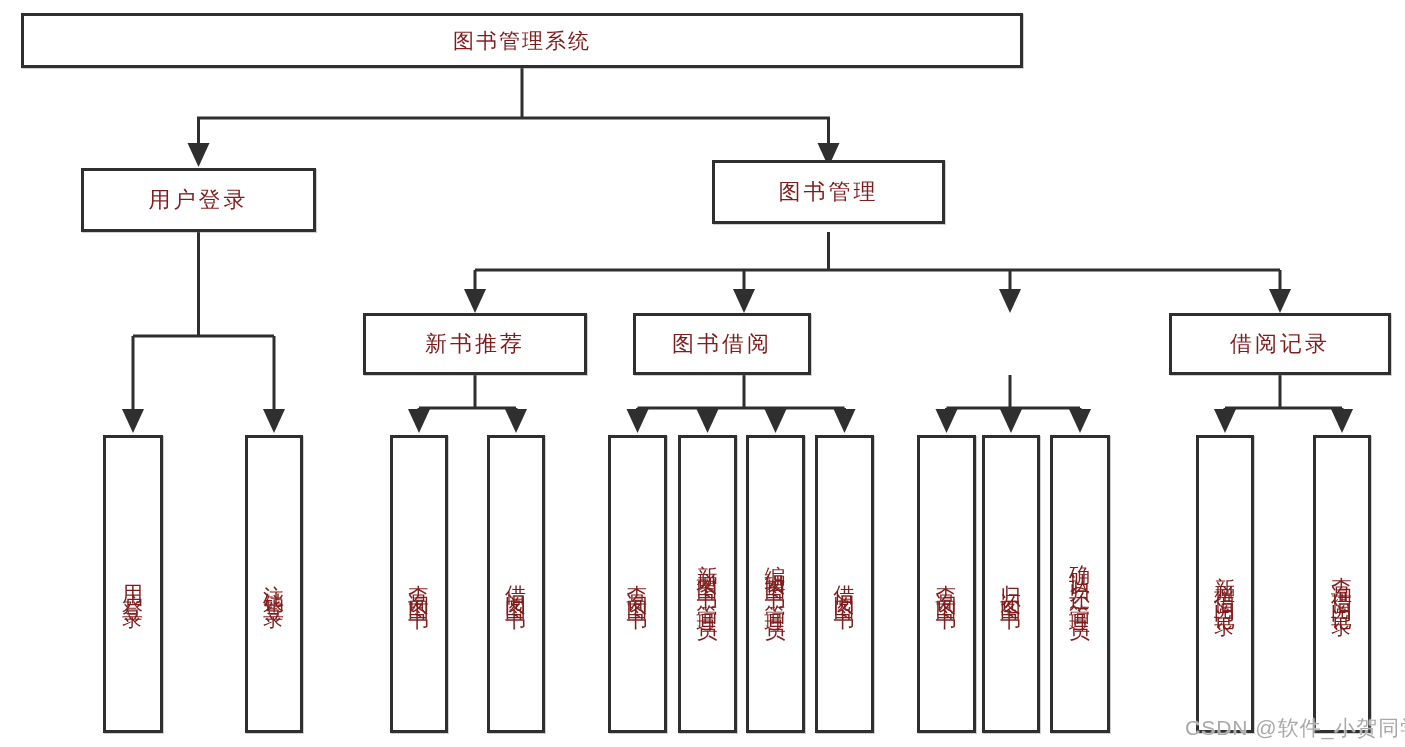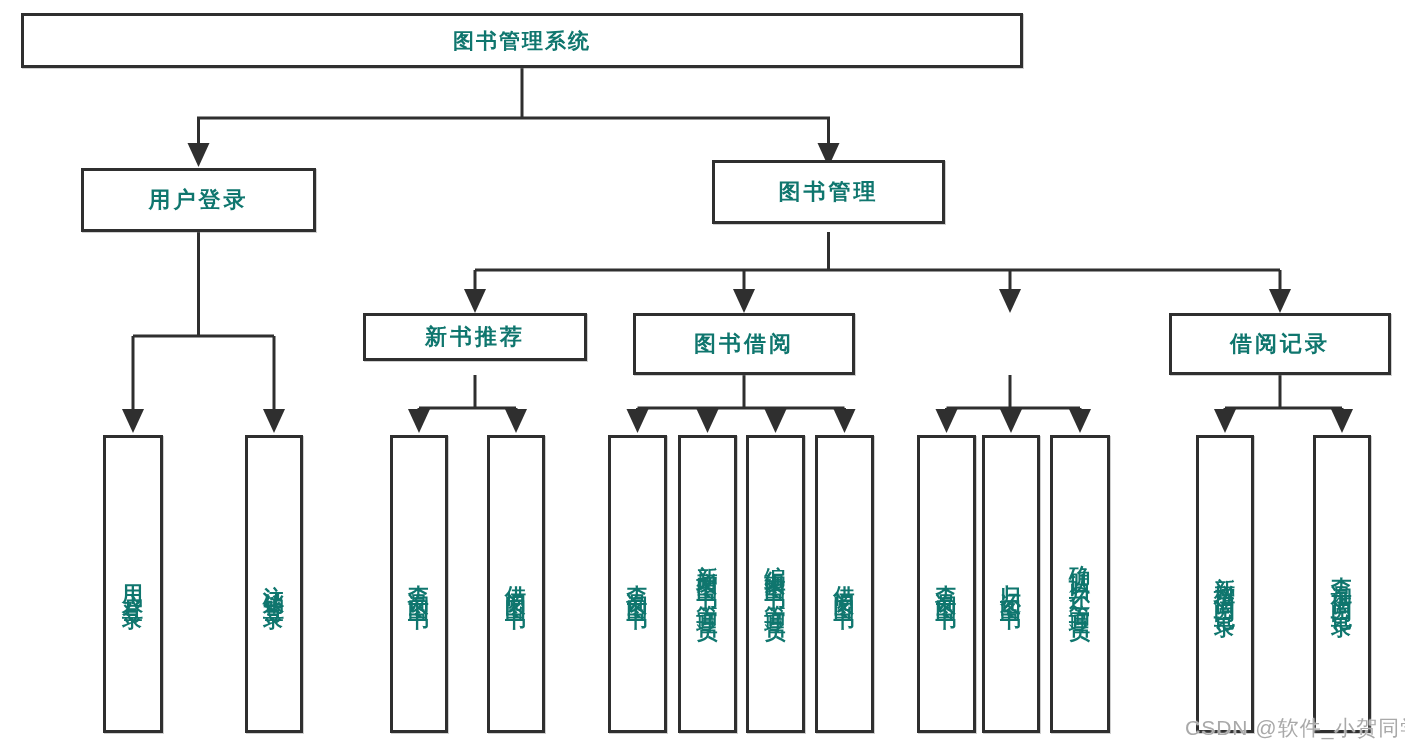--- a/index.html
+++ b/index.html
@@ -28,23 +28,22 @@
     box-sizing: border-box;
     background: #ffffff;
     border: 3px solid #2f2f2f;
     display: flex;
     align-items: center;
     justify-content: center;
     z-index: 2;
     box-shadow: 1px 1px 0 rgba(120,120,120,0.35);
   }
   .node span {
-    color: #0f766e;
+    color: #7f1d1d;
     white-space: nowrap;
-    font-weight: bold;
   }
   .hnode span {
     font-size: 22px;
     letter-spacing: 3px;
   }
   .root-node span {
     font-size: 21px;
     letter-spacing: 2px;
   }
   .leaf span {
@@ -149,24 +148,24 @@
     <span>图书管理系统</span>
   </div>
 
   <div class="node hnode" style="left:81px; top:168px; width:235px; height:64px;">
     <span>用户登录</span>
   </div>
   <div class="node hnode" style="left:712px; top:160px; width:233px; height:64px;">
     <span>图书管理</span>
   </div>
 
-  <div class="node hnode" style="left:363px; top:313px; width:224px; height:48px;">
+  <div class="node hnode" style="left:363px; top:313px; width:224px; height:62px;">
     <span>新书推荐</span>
   </div>
-  <div class="node hnode" style="left:633px; top:313px; width:222px; height:62px;">
+  <div class="node hnode" style="left:633px; top:313px; width:178px; height:62px;">
     <span>图书借阅</span>
   </div>
   <div class="node hnode" style="left:1169px; top:313px; width:222px; height:62px;">
     <span>借阅记录</span>
   </div>
 
   <div class="node leaf" style="left:103px; top:435px; width:60px; height:298px;">
     <span>用户登录</span>
   </div>
   <div class="node leaf" style="left:245px; top:435px; width:58px; height:298px;">

